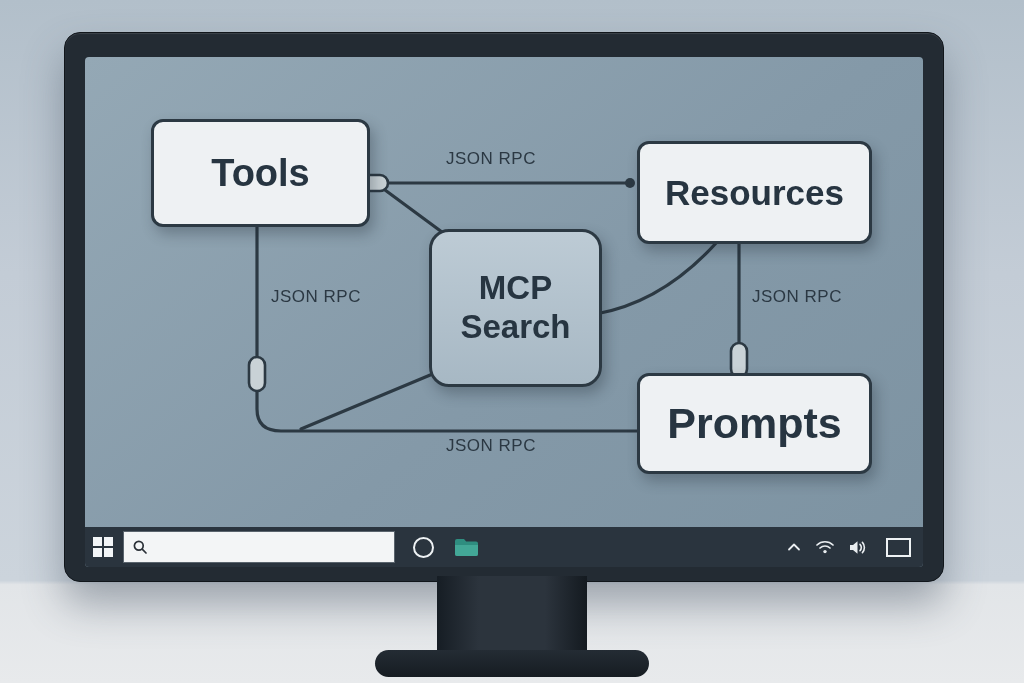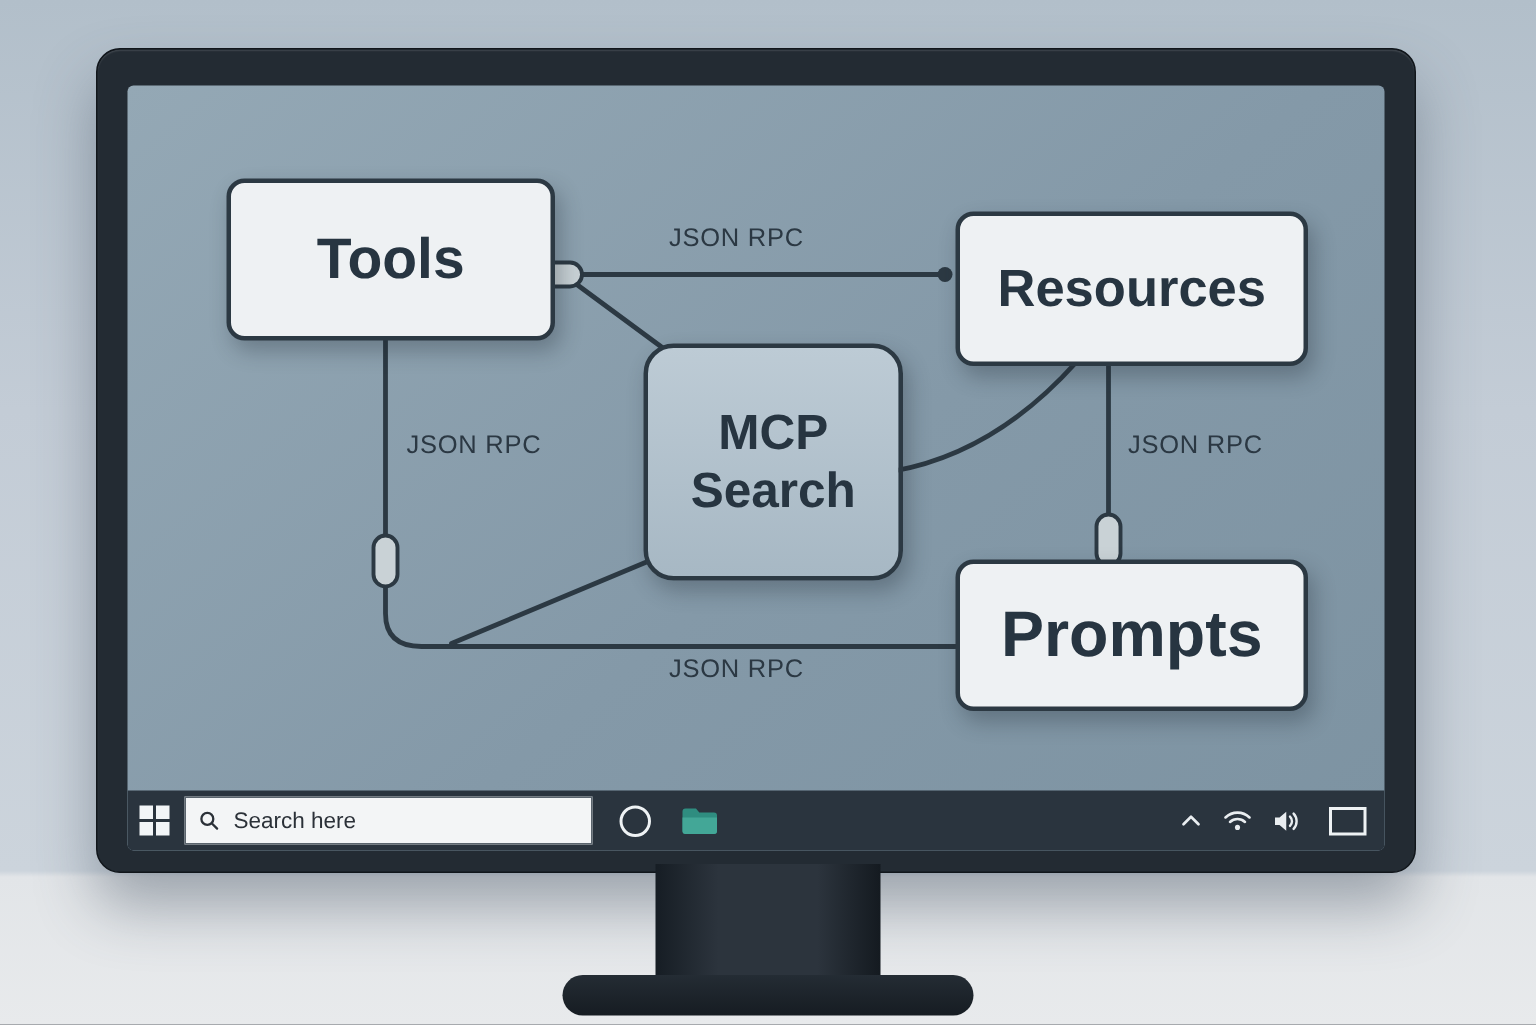--- a/index.html
+++ b/index.html
@@ -105,21 +105,20 @@
           <span></span>
           <span></span>
           <span></span>
         </div>
 
         <div class="search-box">
           <svg width="14" height="14" viewBox="0 0 14 14">
             <circle cx="5.8" cy="5.8" r="4.4" fill="none" stroke="#2b3138" stroke-width="1.7"></circle>
             <line x1="9.2" y1="9.2" x2="13" y2="13" stroke="#2b3138" stroke-width="1.7" stroke-linecap="round"></line>
           </svg>
-          <input type="text" placeholder="Search here" style="">
         </div>
 
         <div class="cortana-ring"></div>
 
         <div class="folder-wrap">
           <svg width="25" height="19" viewBox="0 0 25 19">
             <path d="M1,3 a2,2 0 0 1 2,-2 h7 l2.2,2.6 h9.8 a2,2 0 0 1 2,2 V16 a2,2 0 0 1 -2,2 H3 a2,2 0 0 1 -2,-2 Z" fill="#2f8d80"></path>
             <path d="M1,7 h23 V16 a2,2 0 0 1 -2,2 H3 a2,2 0 0 1 -2,-2 Z" fill="#43a797"></path>
           </svg>
         </div>

